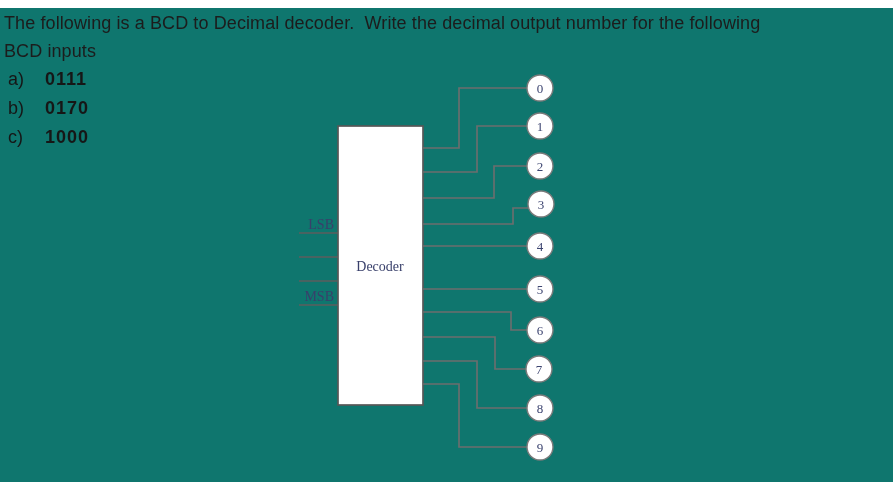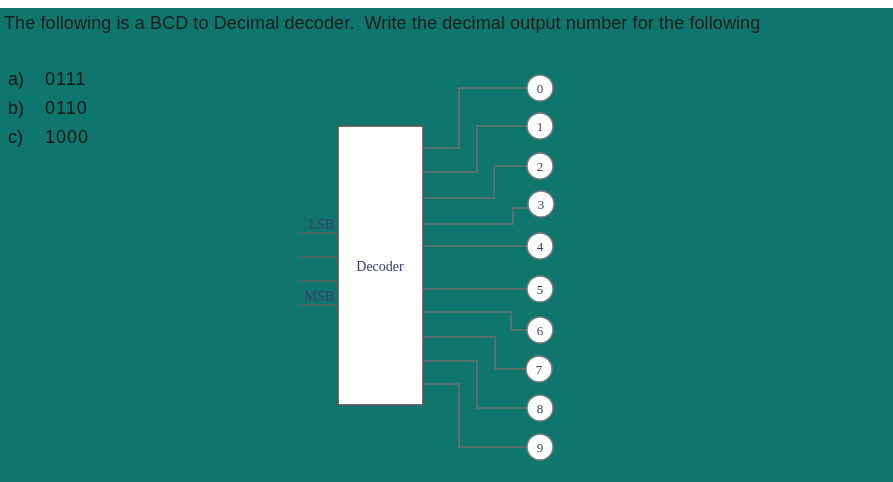--- a/index.html
+++ b/index.html
@@ -37,20 +37,21 @@
     font-size: 18px;
     line-height: 29px;
   }
   .inputs-list .item { display: flex; }
   .inputs-list .item-label {
     width: 37px;
     flex: 0 0 37px;
   }
   .inputs-list .item-value {
     letter-spacing: 1px;
+    font-weight: bold;
   }
   svg.diagram {
     position: absolute;
     left: 0;
     top: 0;
     width: 893px;
     height: 482px;
   }
   .wire {
     fill: none;
@@ -84,30 +85,31 @@
     text-anchor: middle;
   }
 </style>
 </head>
 <body>
 
 <div class="page">
 
   <div class="question">
     <div class="q-line">The following is a BCD to Decimal decoder.&nbsp; Write the decimal output number for the following</div>
+    <div class="q-line">BCD inputs</div>
   </div>
 
   <div class="inputs-list">
     <div class="item">
       <span class="item-label">a)</span>
       <span class="item-value">0111</span>
     </div>
     <div class="item">
       <span class="item-label">b)</span>
-      <span class="item-value">0110</span>
+      <span class="item-value">0170</span>
     </div>
     <div class="item">
       <span class="item-label">c)</span>
       <span class="item-value">1000</span>
     </div>
   </div>
 
   <svg class="diagram" viewBox="0 0 893 482" aria-hidden="true">
 
     <rect class="decoder-box" x="338" y="118" width="85" height="279"></rect>

